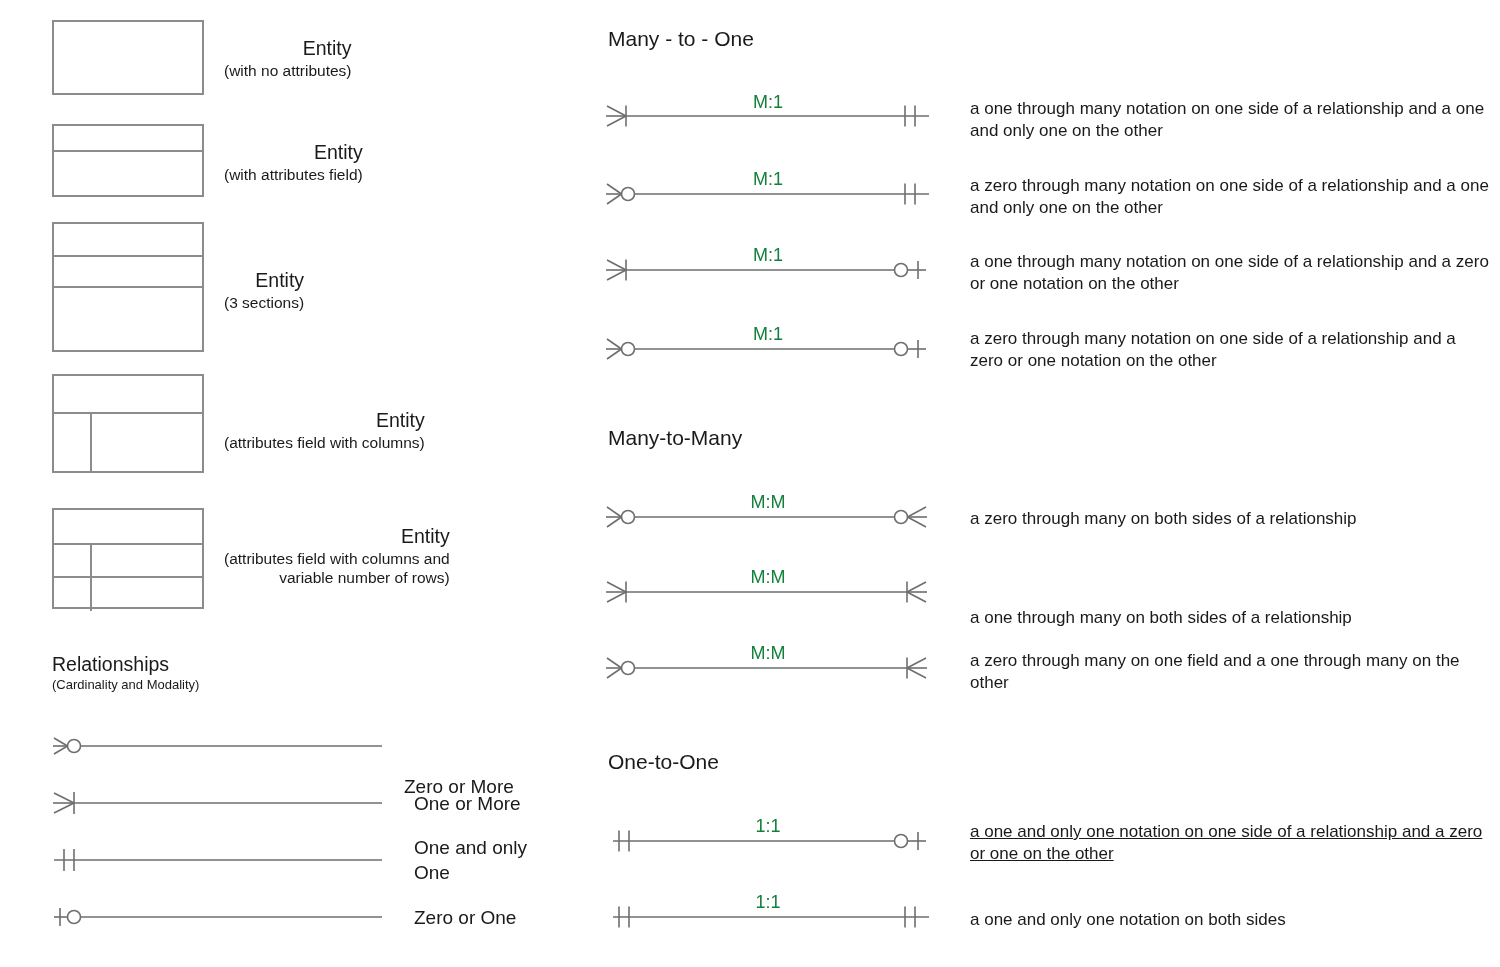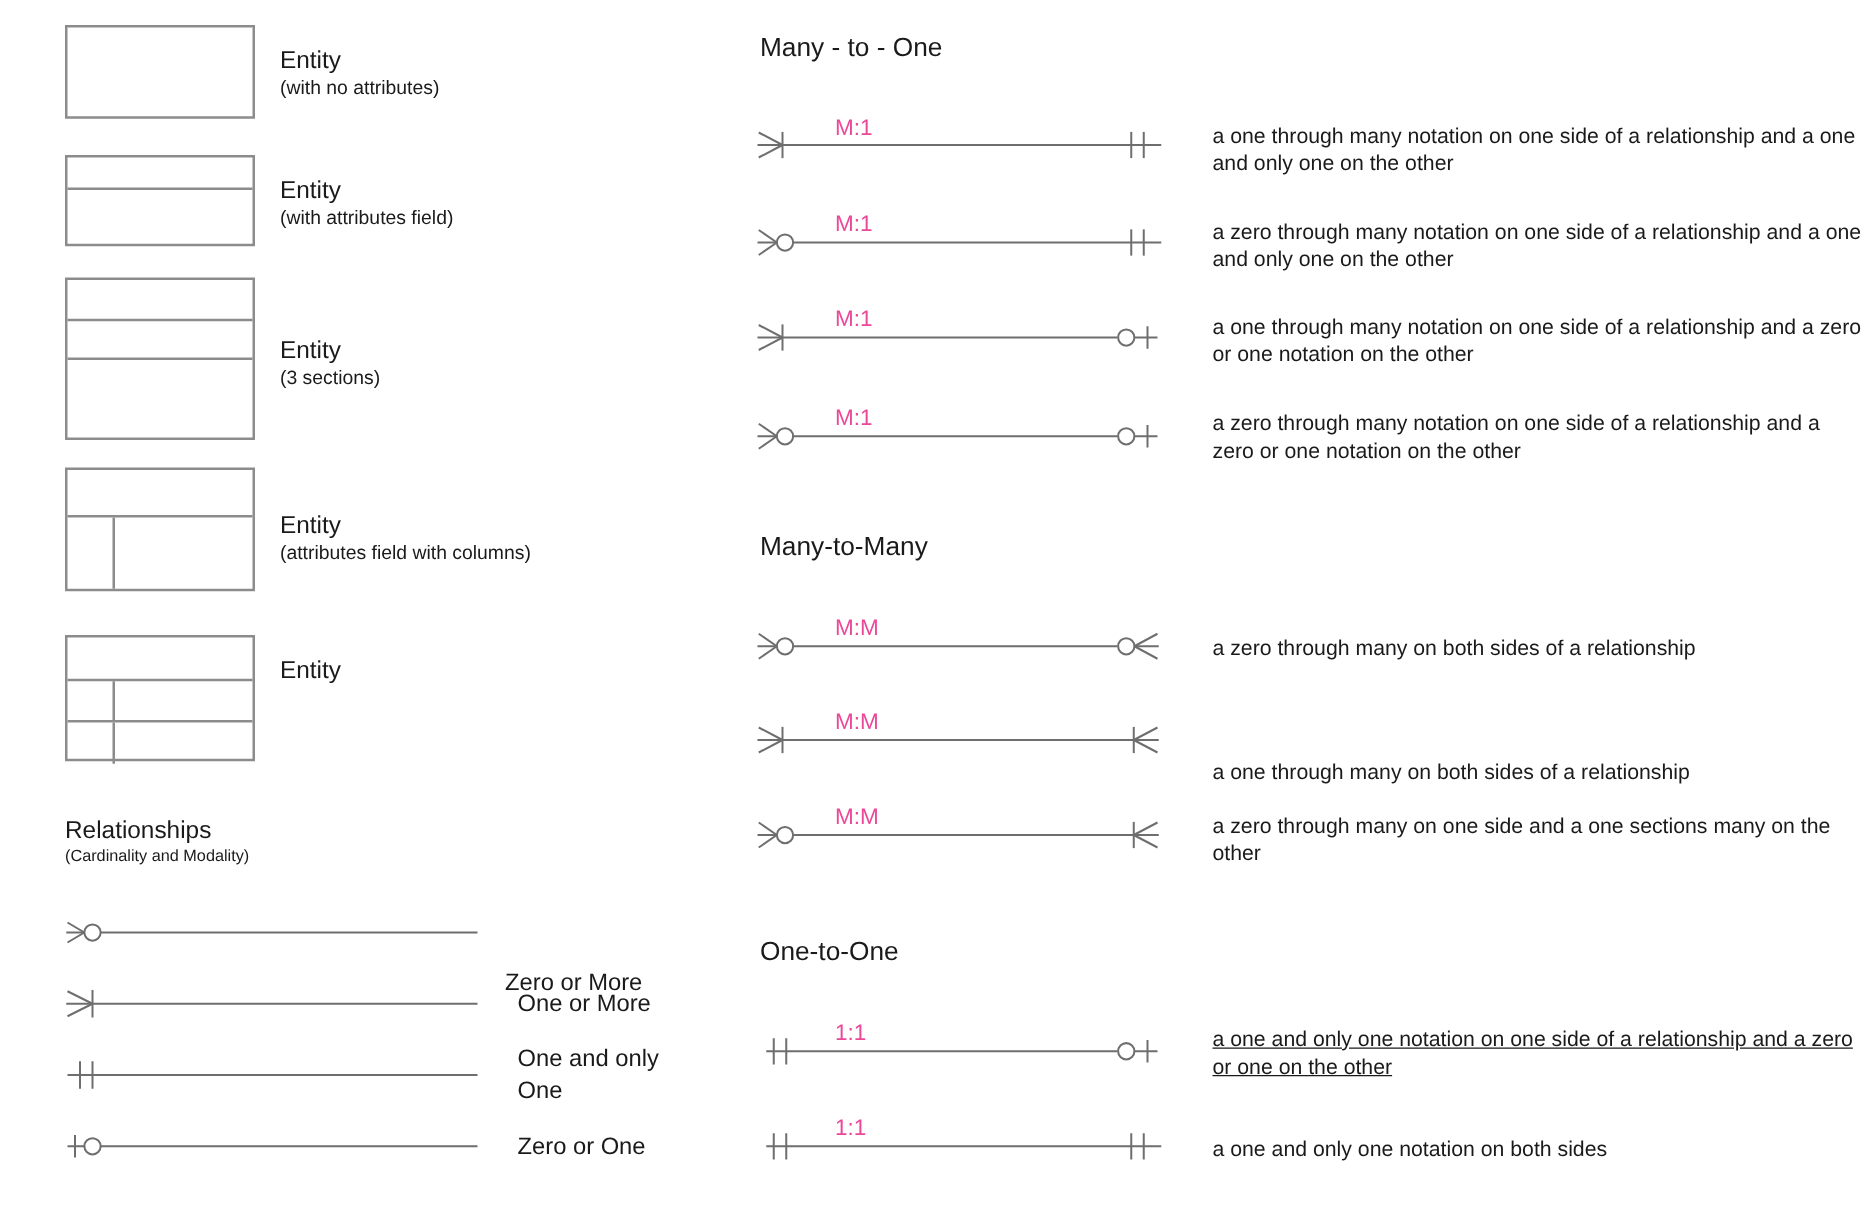--- a/index.html
+++ b/index.html
@@ -34,20 +34,21 @@
     border-right: 2px solid #8c8c8c;
     box-sizing: border-box;
     flex: 0 0 38px;
   }
   .entity-cell-wide { flex: 1 1 auto; box-sizing: border-box; }
 
   
   .caption {
     position: absolute;
     line-height: 1.26;
+    text-align: right;
   }
   .caption .cap-title {
     display: block;
     font-size: 19.5px;
     color: #1a1a1a;
   }
   .caption .cap-sub {
     display: block;
     font-size: 15.5px;
     color: #1a1a1a;
@@ -72,22 +73,22 @@
     display: block;
     font-size: 13px;
   }
 
   
   .rel-svg { position: absolute; overflow: visible; }
 
   .rel-label {
     position: absolute;
     font-size: 18px;
-    text-align: left;
-    color: #ec4899;
+    text-align: center;
+    color: #15803d;
   }
 
   .rel-name {
     position: absolute;
     font-size: 19px;
     line-height: 1.3;
     color: #1a1a1a;
   }
 
   .rel-desc {
@@ -144,20 +145,22 @@
 <div class="caption" style="left:224px; top:268px;">
   <span class="cap-title">Entity</span>
   <span class="cap-sub">(3 sections)</span>
 </div>
 <div class="caption" style="left:224px; top:408px;">
   <span class="cap-title">Entity</span>
   <span class="cap-sub">(attributes field with columns)</span>
 </div>
 <div class="caption" style="left:224px; top:524px;">
   <span class="cap-title">Entity</span>
+  <span class="cap-sub" style="white-space:pre-line;">(attributes field with columns and
+variable number of rows)</span>
 </div>
 
 <div class="group-heading" style="left:52px; top:652px;">
   <span class="gh-title">Relationships</span>
   <span class="gh-sub">(Cardinality and Modality)</span>
 </div>
 
 <svg class="rel-svg" style="left:52px; top:728px;" width="330" height="36" viewBox="0 0 330 36">
   <line x1="28" y1="18" x2="330" y2="18" stroke="#6e6e6e" stroke-width="1.6"></line>
   <circle cx="22" cy="18" r="6.5" fill="#ffffff" stroke="#6e6e6e" stroke-width="1.6"></circle>
@@ -279,21 +282,21 @@
   <line x1="30" y1="16" x2="303" y2="16" stroke="#6e6e6e" stroke-width="1.6"></line>
   <circle cx="24" cy="16" r="6.5" fill="#ffffff" stroke="#6e6e6e" stroke-width="1.6"></circle>
   <line x1="17.5" y1="16" x2="3" y2="6" stroke="#6e6e6e" stroke-width="1.6"></line>
   <line x1="17.5" y1="16" x2="3" y2="26" stroke="#6e6e6e" stroke-width="1.6"></line>
   <line x1="17.5" y1="16" x2="2" y2="16" stroke="#6e6e6e" stroke-width="1.6"></line>
   <line x1="303" y1="16" x2="322" y2="6" stroke="#6e6e6e" stroke-width="1.6"></line>
   <line x1="303" y1="16" x2="322" y2="26" stroke="#6e6e6e" stroke-width="1.6"></line>
   <line x1="303" y1="16" x2="323" y2="16" stroke="#6e6e6e" stroke-width="1.6"></line>
   <line x1="303" y1="5.5" x2="303" y2="26.5" stroke="#6e6e6e" stroke-width="1.6"></line>
 </svg>
-<div class="rel-desc" style="left:970px; top:650px; width:520px;">a zero through many on one side and a one sections many on the other</div>
+<div class="rel-desc" style="left:970px; top:650px; width:520px;">a zero through many on one field and a one through many on the other</div>
 
 <div class="section-heading" style="left:608px; top:750px;">One-to-One</div>
 
 <div class="rel-label" style="left:668px; top:816px; width:200px;">1:1</div>
 <svg class="rel-svg" style="left:604px; top:825px;" width="330" height="32" viewBox="0 0 330 32">
   <line x1="9" y1="16" x2="290" y2="16" stroke="#6e6e6e" stroke-width="1.6"></line>
   <line x1="15" y1="5.5" x2="15" y2="26.5" stroke="#6e6e6e" stroke-width="1.6"></line>
   <line x1="25" y1="5.5" x2="25" y2="26.5" stroke="#6e6e6e" stroke-width="1.6"></line>
   <circle cx="297" cy="16" r="6.5" fill="#ffffff" stroke="#6e6e6e" stroke-width="1.6"></circle>
   <line x1="303.5" y1="16" x2="322" y2="16" stroke="#6e6e6e" stroke-width="1.6"></line>

